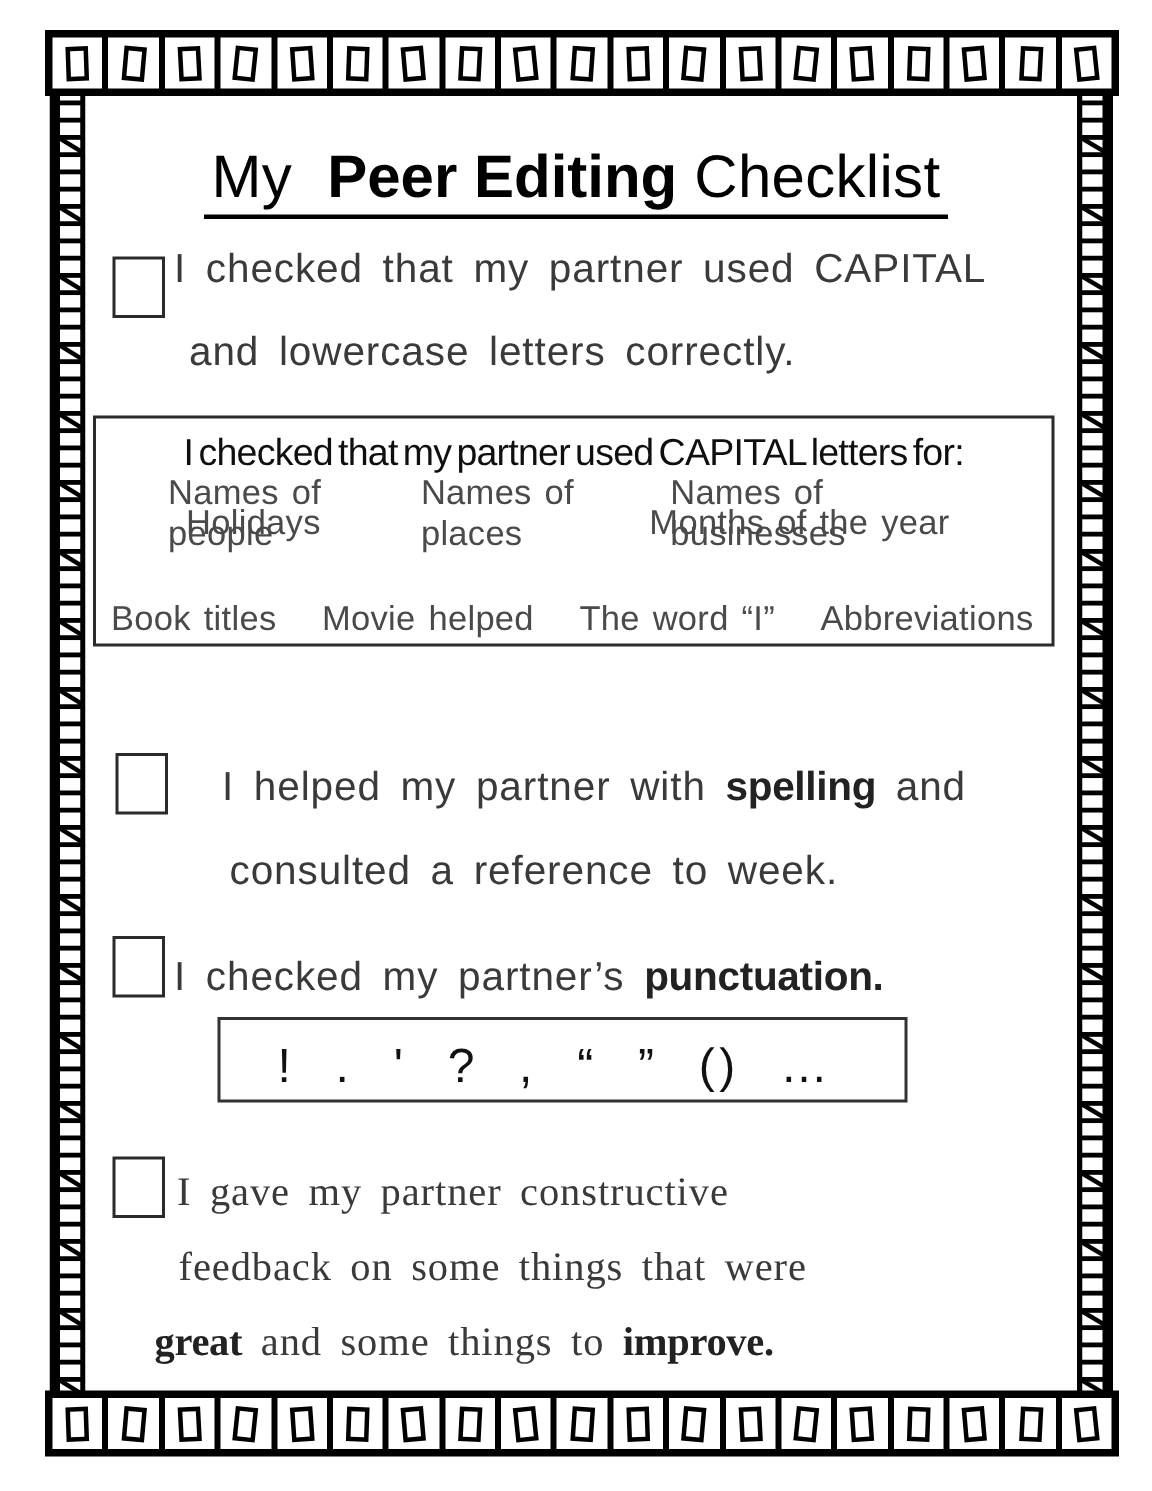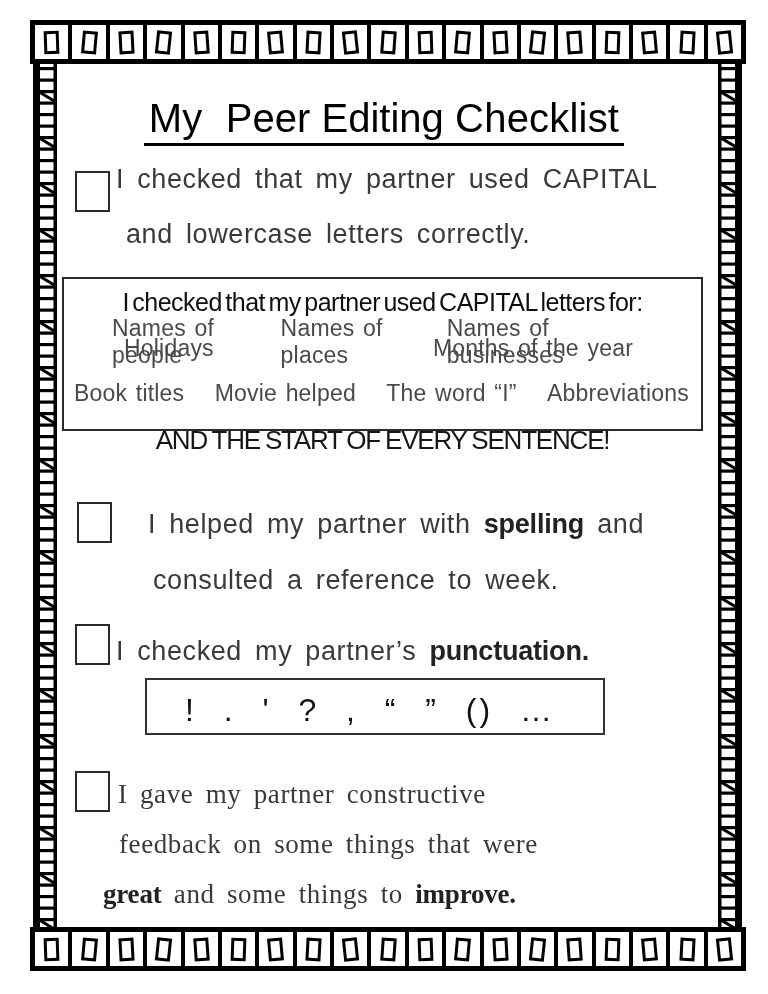--- a/index.html
+++ b/index.html
@@ -26,21 +26,21 @@
   .ladder-right { left:718px; }
   .ladder rect, .ladder polygon { fill:#000; }
 
   
   .title {
     position:absolute; top:96px; left:0; width:100%;
     text-align:center; font-size:40px; font-weight:400; color:#000;
     letter-spacing:0.2px;
   }
   .title .underline { display:inline-block; border-bottom:3.5px solid #000; padding:0 5px 2px; }
-  .title b { font-weight:400; letter-spacing:0;margin-left:12px; }
+  .title b { font-weight:700; letter-spacing:0;margin-left:12px; }
 
   
   .checkbox {
     position:absolute; width:35px; height:41px;
     border:2.5px solid #2a2a2a; background:#fff;
   }
   .item-text {
     position:absolute; font-size:27px; color:#3a3a3a;
     letter-spacing:0.6px; word-spacing:5px; white-space:nowrap;
   }
@@ -58,21 +58,21 @@
   .cb-heading {
     position:absolute; top:9px; left:0; width:100%; text-align:center;
     font-size:25px; color:#0f0f0f; letter-spacing:-0.5px; word-spacing:-3px;
   }
   .cb-row {
     position:absolute; left:0; width:100%; display:flex; justify-content:space-between;
     font-size:23px; color:#4a4a4a; letter-spacing:0.2px; word-spacing:2px;
   }
   .cb-row-0 { top:36px; padding:0 42px 0 48px; }
   .cb-row-1 { top:56px; padding:0 68px 0 60px; }
-  .cb-row-2 { top:101px; padding:0 12px 0 10px;gap:16px; }
+  .cb-row-2 { top:120px; padding:0 12px 0 10px;gap:16px; }
   .cb-footer {
     position:absolute; top:146px; left:0; width:100%; text-align:center;
     font-size:26px; color:#161616; letter-spacing:-1.2px; word-spacing:-1px;
   }
 
   
   .punct-box {
     position:absolute; left:145px; top:678px; width:460px; height:57px;
     border:2px solid #333; background:#fff;
     display:flex; justify-content:space-between; align-items:baseline;
@@ -421,21 +421,20 @@
     <div class="cb-row cb-row-1">
       <span>Holidays</span>
       <span>Months of the year</span>
     </div>
     <div class="cb-row cb-row-2">
       <span>Book titles</span>
       <span>Movie helped</span>
       <span>The word “I”</span>
       <span>Abbreviations</span>
     </div>
-    <div class="cb-footer">AND THE START OF EVERY SENTENCE!</div>
   </div>
 
   <span class="checkbox" style="left:77px; top:502px;"></span>
   <div class="item-text lh56" style="left:116px; top:496px;">
     <div class="line"><span>I helped my partner with </span><span class="b">spelling</span><span> and</span></div>
     <div class="line" style="padding-left:5px;"><span>consulted a reference to week.</span></div>
   </div>
 
   <span class="checkbox" style="left:75px; top:624px;"></span>
   <div class="item-text lh40" style="left:116px; top:631px;">

